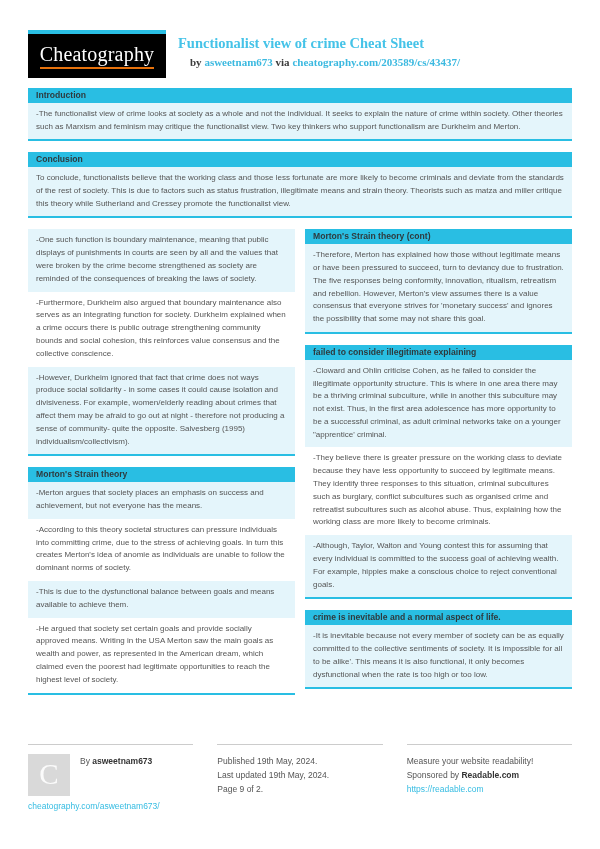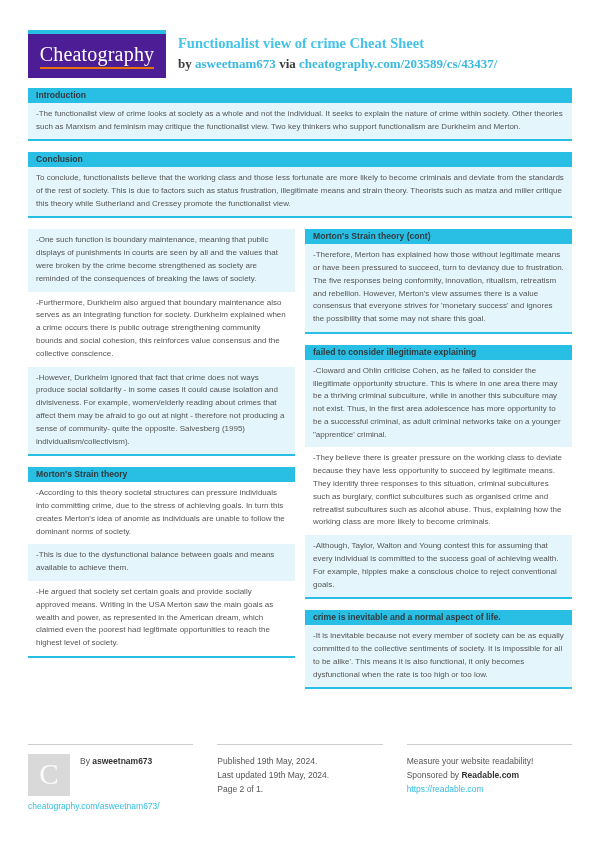--- a/index.html
+++ b/index.html
@@ -6,34 +6,34 @@
   .page{
     width:600px;height:849px;box-sizing:border-box;
     padding:30px 28px 36px;
     display:flex;flex-direction:column;
     background:#ffffff;
     font-family:"Liberation Sans",sans-serif;
   }
   
   .masthead{display:flex;gap:12px;margin-bottom:10px;}
   .logo{
-    width:138px;height:44px;background:#4c1d95;border-top:4px solid #29bee3;
+    width:138px;height:44px;background:#000000;border-top:4px solid #29bee3;
     display:flex;align-items:center;justify-content:center;flex:0 0 auto;cursor:pointer;
   }
   .logo-text{
     font-family:"Liberation Serif",serif;color:#ffffff;font-size:20px;
     border-bottom:2px solid #e8720c;padding-bottom:1px;letter-spacing:.2px;
   }
   .title-block{padding-top:5px;}
   .sheet-title{
     margin:0;font-family:"Liberation Serif",serif;font-weight:bold;
     font-size:14.5px;color:#45c3e8;
   }
   .byline{
-    margin:4px 0 0;font-family:"Liberation Serif",serif;font-size:13px;
+    margin:4px 12px 0;font-family:"Liberation Serif",serif;font-size:11px;
     color:#3c3c3c;font-weight:bold;
   }
   .byline .link{color:#3bb9e0;text-decoration:none;cursor:pointer;}
   
   .card{border-bottom:2px solid #29bee3;margin-bottom:11px;}
   .card-head{
     background:#29bee3;color:#2e3a3e;font-weight:bold;font-size:8.6px;
     padding:2px 8px;line-height:1.25;
   }
   .row{margin:0;padding:5px 8px 6px;font-size:8px;line-height:1.6;color:#555555;}
@@ -85,20 +85,21 @@
 
     <div class="col">
       <section class="card">
         <p class="row tint">-One such function is boundary maintenance, meaning that public displays of punishments in courts are seen by all and the values that were broken by the crime become strengthened as society are reminded of the consequences of breaking the laws of society.</p>
         <p class="row">-Furthermore, Durkheim also argued that boundary maintenance also serves as an integrating function for society. Durkheim explained when a crime occurs there is public outrage strengthening community bounds and social cohesion, this reinforces value consensus and the collective conscience.</p>
         <p class="row tint">-However, Durkheim ignored that fact that crime does not ways produce social solidarity - in some cases it could cause isolation and divisiveness. For example, women/elderly reading about crimes that affect them may be afraid to go out at night - therefore not producing a sense of community- quite the opposite. Salvesberg (1995) individualism/collectivism).</p>
       </section>
 
       <section class="card">
         <div class="card-head">Morton's Strain theory</div>
+        <p class="row tint">-Merton argues that society places an emphasis on success and achievement, but not everyone has the means.</p>
         <p class="row">-According to this theory societal structures can pressure individuals into committing crime, due to the stress of achieving goals. In turn this creates Merton's idea of anomie as individuals are unable to follow the dominant norms of society.</p>
         <p class="row tint">-This is due to the dysfunctional balance between goals and means available to achieve them.</p>
         <p class="row">-He argued that society set certain goals and provide socially approved means. Writing in the USA Merton saw the main goals as wealth and power, as represented in the American dream, which claimed even the poorest had legitimate opportunities to reach the highest level of society.</p>
       </section>
     </div>
 
     <div class="col">
       <section class="card">
         <div class="card-head">Morton's Strain theory (cont)</div>
         <p class="row tint">-Therefore, Merton has explained how those without legitimate means or have been pressured to succeed, turn to deviancy due to frustration. The five responses being conformity, innovation, ritualism, retreatism and rebellion. However, Merton's view assumes there is a value consensus that everyone strives for 'monetary success' and ignores the possibility that some may not share this goal.</p>
@@ -127,21 +128,21 @@
             <span>C</span>
           </div>
         <div><span>By</span> <span class="strong">asweetnam673</span></div>
       </div>
       <a class="f-link">cheatography.com/asweetnam673/</a>
     </div>
 
     <div class="f-col">
       <div>Published 19th May, 2024.</div>
       <div>Last updated 19th May, 2024.</div>
-      <div>Page 2 of 1.</div>
+      <div>Page 9 of 2.</div>
     </div>
 
     <div class="f-col">
       <div>Measure your website readability!</div>
       <div><span>Sponsored by</span> <span class="strong">Readable.com</span></div>
       <a class="sponsor-link">https://readable.com</a>
     </div>
 
   </footer>
 

